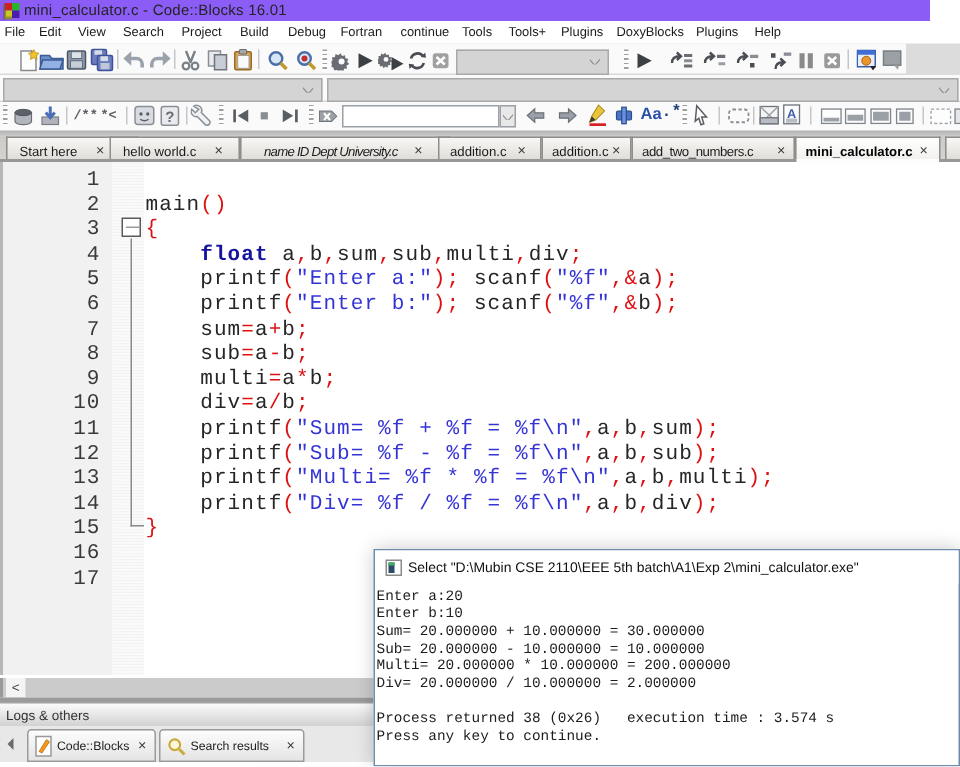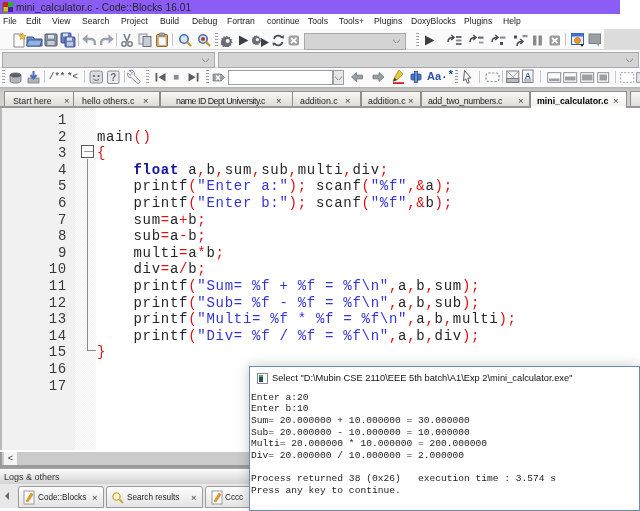--- a/index.html
+++ b/index.html
@@ -338,24 +338,24 @@
   <svg class="abs" style="left:636px;top:72px" width="6" height="11" viewBox="0 0 6 11">
       <rect x="0.7" y="0.7" width="8" height="9.6" fill="#e4e6ea" stroke="#80868c" stroke-width="0.9"></rect>
     </svg>
 
   <div class="abs tabstrip"></div>
   <div class="etab" style="left:4px;top:91px;width:88px;">
       <span class="t" style="left:8px">Start here</span>
       <span class="xx" style="left:59px">×</span>
     </div>
   <div class="etab" style="left:73px;top:91px;width:87px;">
-      <span class="t" style="left:8px">hello others.c</span>
+      <span class="t" style="left:8px">hello world.c</span>
       <span class="xx" style="left:69px">×</span>
     </div>
-  <div class="etab" style="left:160px;top:91px;width:140px;">
+  <div class="etab" style="left:160px;top:91px;width:140px;font-style:italic;">
       <span class="t" style="left:15px;letter-spacing:-0.5px">name ID Dept University.c</span>
       <span class="xx" style="left:115px">×</span>
     </div>
   <div class="etab" style="left:292px;top:91px;width:69px;">
       <span class="t" style="left:7px">addition.c</span>
       <span class="xx" style="left:52px">×</span>
     </div>
   <div class="etab" style="left:361px;top:91px;width:60px;">
       <span class="t" style="left:6px">addition.c</span>
       <span class="xx" style="left:46px">×</span>
@@ -416,27 +416,20 @@
         <span class="xx" style="left:73px;top:5px">×</span>
       </div>
     <div class="btab" style="left:106px;width:97px;">
       <svg style="position:absolute;left:4px;top:4px" width="14" height="14">
           <circle cx="5.5" cy="5.5" r="3.6" fill="#fdf6d8" stroke="#caa93c" stroke-width="1.4"></circle>
           <line x1="8.5" y1="8.5" x2="12" y2="12" stroke="#caa93c" stroke-width="2"></line>
         </svg>
       <span class="t" style="left:20px">Search results</span>
         <span class="xx" style="left:84px;top:5px">×</span>
       </div>
-    <div class="btab" style="left:205px;width:60px;">
-      <svg style="position:absolute;left:5px;top:3px" width="13" height="15">
-          <rect x="1" y="1" width="10" height="13" fill="#fff" stroke="#999"></rect>
-          <path d="M3 11 L8 3 L10 4.5 L5 12 Z" fill="#f29a1e" stroke="#b06a10" stroke-width="0.5"></path>
-        </svg>
-      <span class="t" style="left:19px">Cccc</span>
-      </div>
   </div>
   <div class="abs bwhite"></div>
 
   <div class="abs console">
     <div class="ctitle">
       <div class="cicon"></div>
       <div class="ctitletxt">Select "D:\Mubin CSE 2110\EEE 5th batch\A1\Exp 2\mini_calculator.exe"</div>
     </div>
     <div class="cbody">Enter a:20
 Enter b:10

